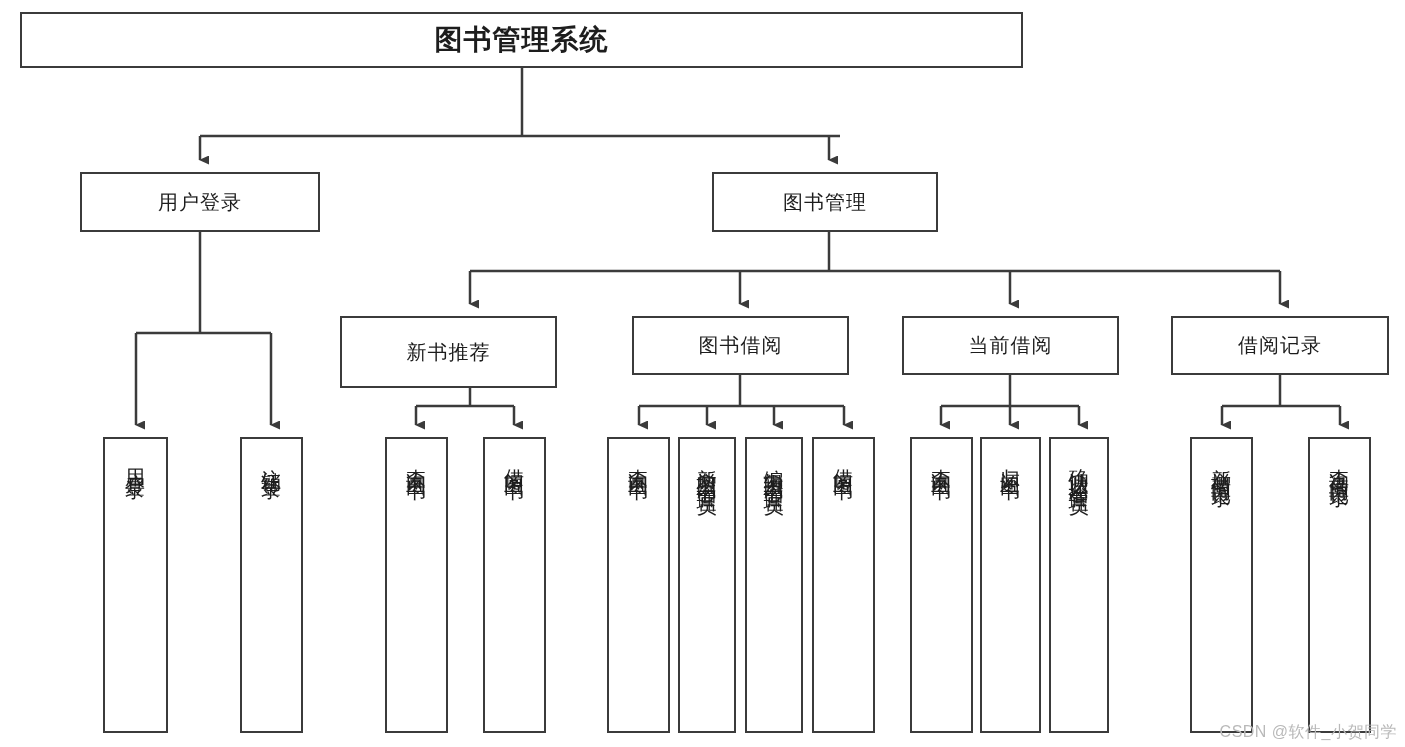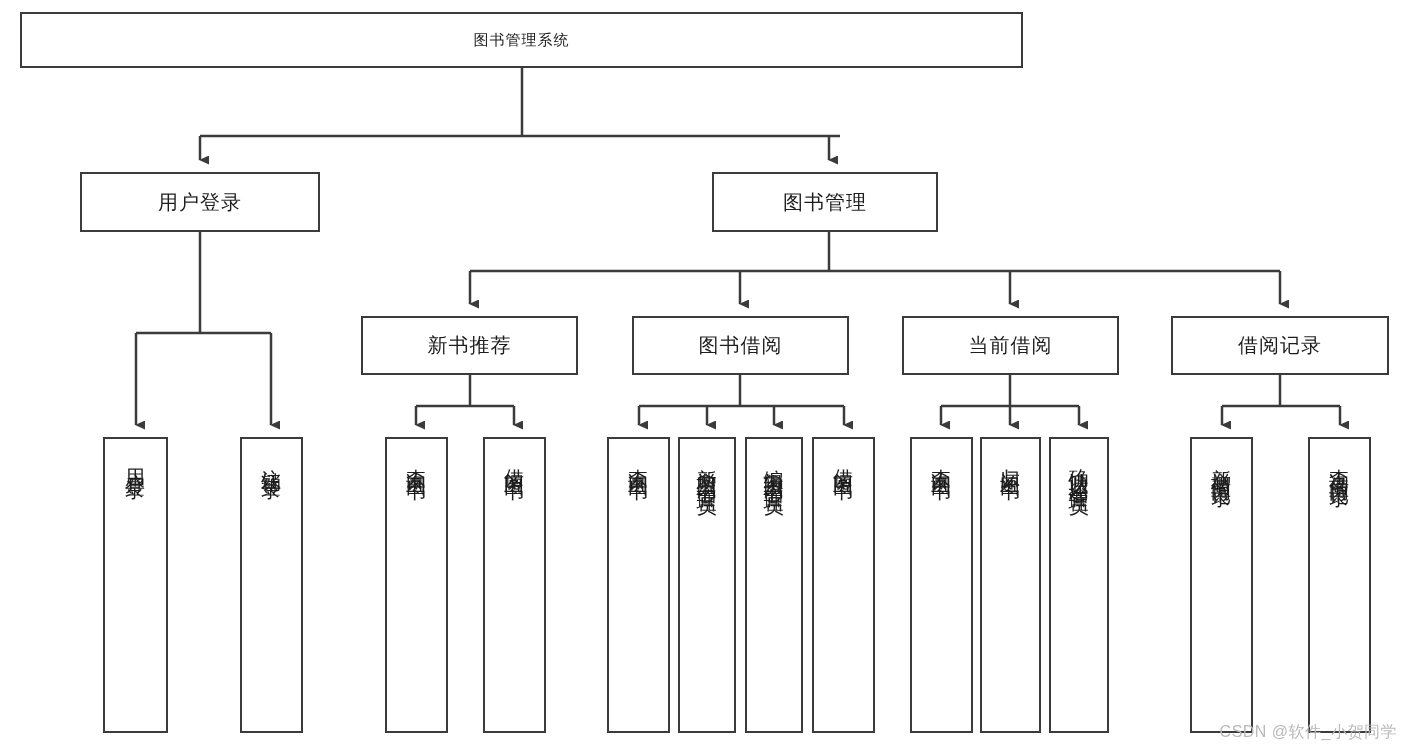--- a/index.html
+++ b/index.html
@@ -31,21 +31,22 @@
     box-sizing: border-box;
     background: #ffffff;
     border: 2px solid #3b3b3b;
     display: flex;
     align-items: center;
     justify-content: center;
     color: #1d1d1d;
     z-index: 2;
   }
   .node.root {
-    font-size: 15px;
+    font-size: 28px;
+    font-weight: bold;
   }
   .node.lvl2 {
     font-size: 20px;
   }
   .node.lvl3 {
     font-size: 20px;
   }
   .node.leaf {
     font-size: 20px;
     padding-top: 14px;
@@ -134,21 +135,21 @@
   </div>
 
   <div class="node lvl2" style="left:80px; top:172px; width:240px; height:60px;">
     <span class="htext">用户登录</span>
   </div>
 
   <div class="node lvl2" style="left:712px; top:172px; width:226px; height:60px;">
     <span class="htext">图书管理</span>
   </div>
 
-  <div class="node lvl3" style="left:361px; top:316px; width:217px; height:59px;">
+  <div class="node lvl3" style="left:340px; top:316px; width:217px; height:72px;">
     <span class="htext">新书推荐</span>
   </div>
 
   <div class="node lvl3" style="left:902px; top:316px; width:217px; height:59px;">
     <span class="htext">当前借阅</span>
   </div>
 
   <div class="node lvl3" style="left:632px; top:316px; width:217px; height:59px;">
     <span class="htext">图书借阅</span>
   </div>

